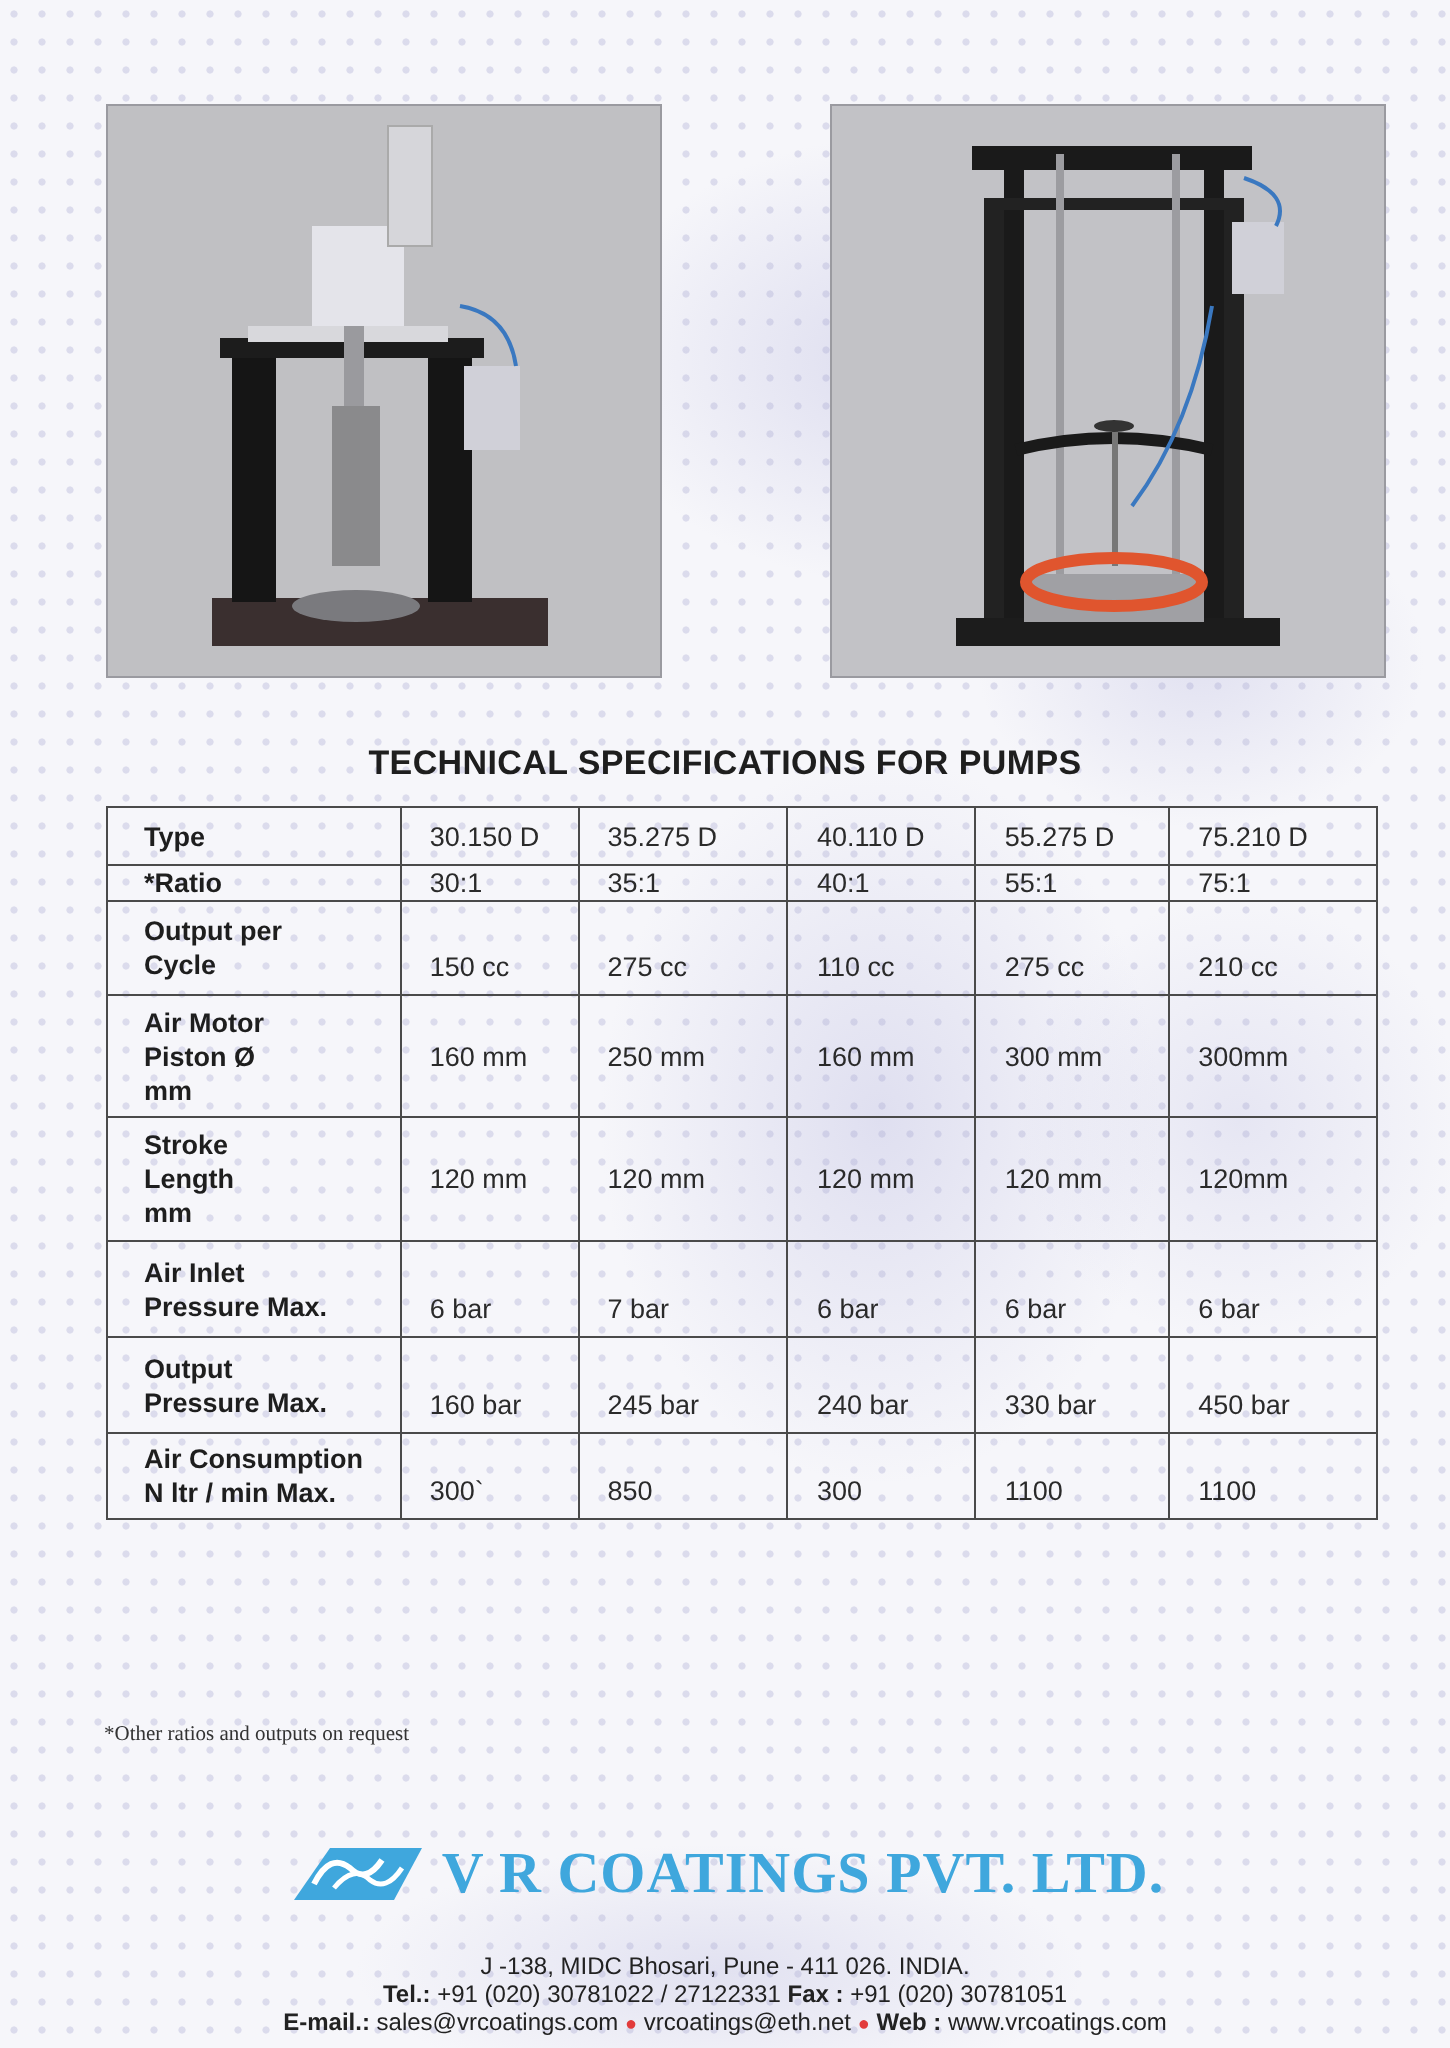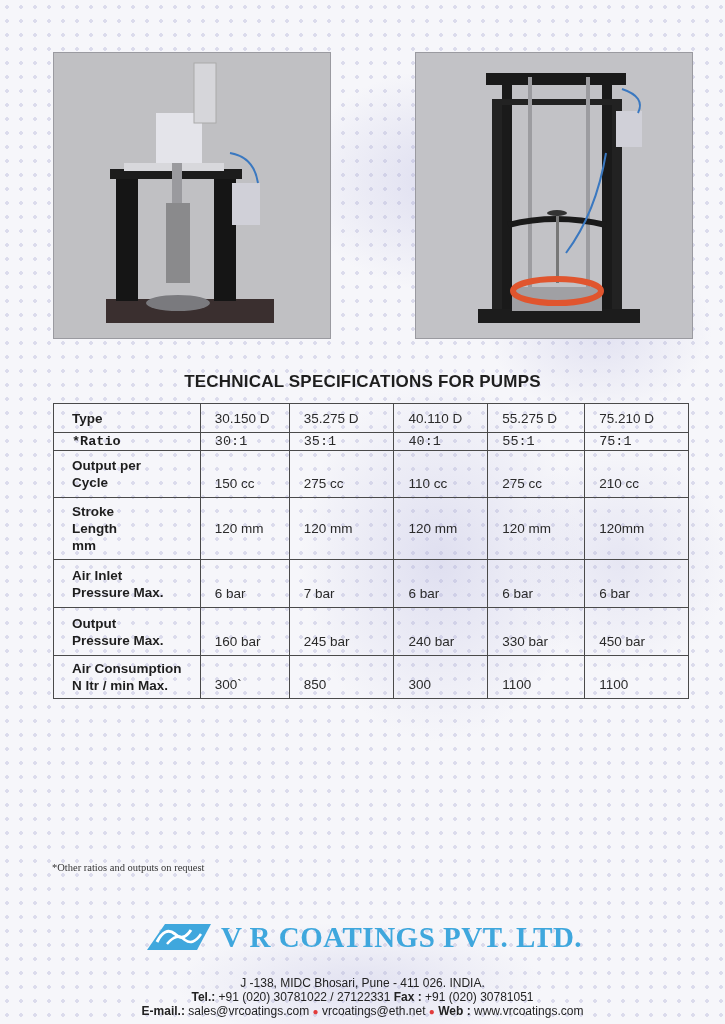--- a/index.html
+++ b/index.html
@@ -132,40 +132,52 @@
       <tr style="height: 29px;">
         <td class="label">
           <div>Type</div>
         </td>
         <td class="val mid">30.150 D</td>
         <td class="val mid">35.275 D</td>
         <td class="val mid">40.110 D</td>
         <td class="val mid">55.275 D</td>
         <td class="val mid">75.210 D</td>
       </tr>
-      <tr style="height: 16px; font-family: Liberation Mono, monospace;">
+      <tr style="height: 16px;">
         <td class="label">
           <div>*Ratio</div>
         </td>
         <td class="val mid">30:1</td>
         <td class="val mid">35:1</td>
         <td class="val mid">40:1</td>
         <td class="val mid">55:1</td>
         <td class="val mid">75:1</td>
       </tr>
       <tr style="height: 47px;">
         <td class="label">
           <div>Output per</div>
           <div>Cycle</div>
         </td>
         <td class="val bottom">150 cc</td>
         <td class="val bottom">275 cc</td>
         <td class="val bottom">110 cc</td>
         <td class="val bottom">275 cc</td>
         <td class="val bottom">210 cc</td>
+      </tr>
+      <tr style="height: 61px;">
+        <td class="label">
+          <div>Air Motor</div>
+          <div>Piston Ø</div>
+          <div>mm</div>
+        </td>
+        <td class="val mid">160 mm</td>
+        <td class="val mid">250 mm</td>
+        <td class="val mid">160 mm</td>
+        <td class="val mid">300 mm</td>
+        <td class="val mid">300mm</td>
       </tr>
       <tr style="height: 62px;">
         <td class="label">
           <div>Stroke</div>
           <div>Length</div>
           <div>mm</div>
         </td>
         <td class="val mid">120 mm</td>
         <td class="val mid">120 mm</td>
         <td class="val mid">120 mm</td>

